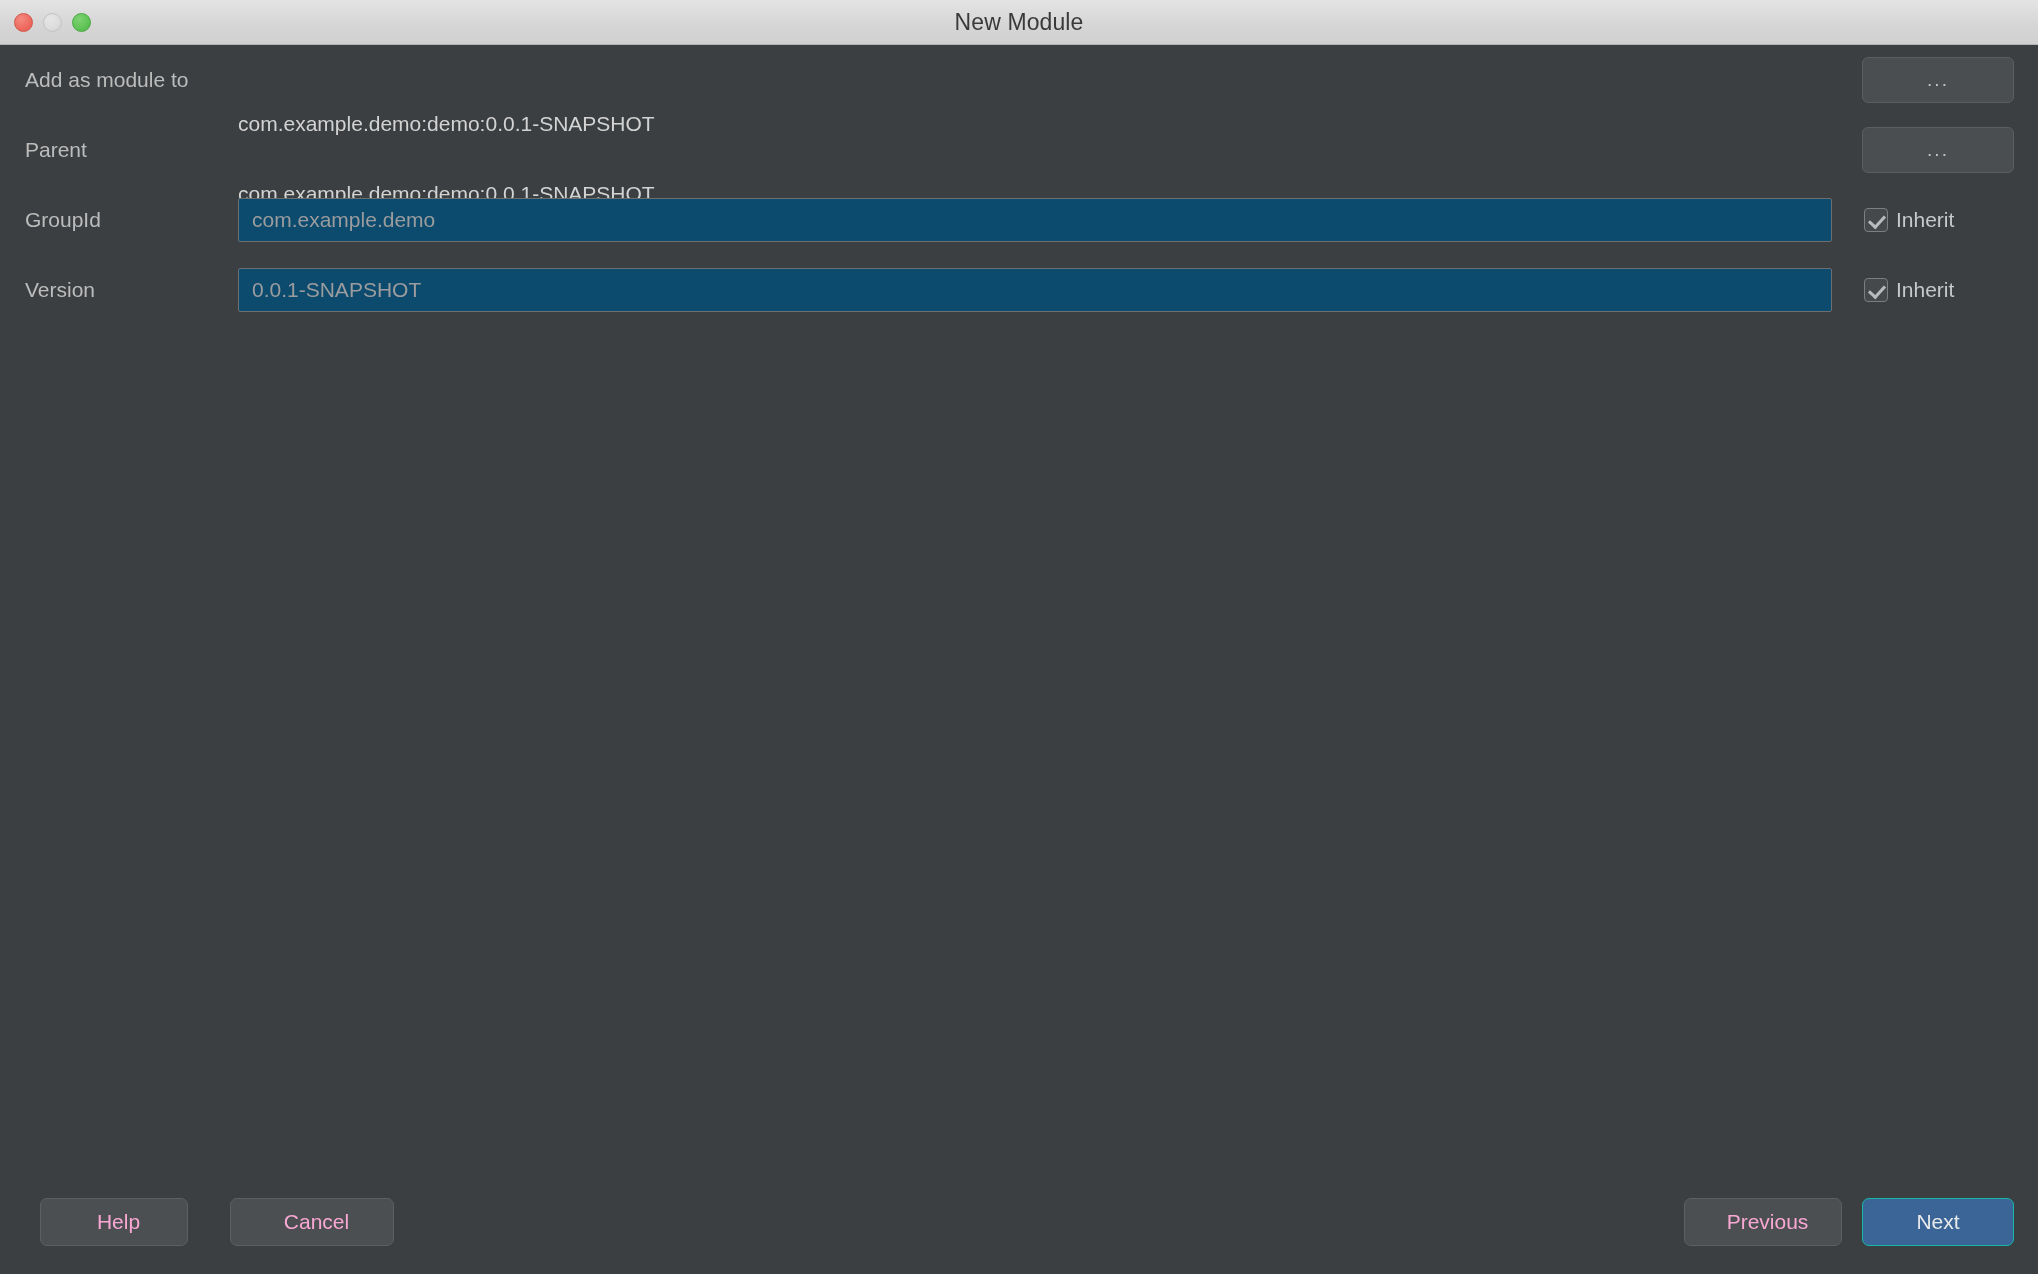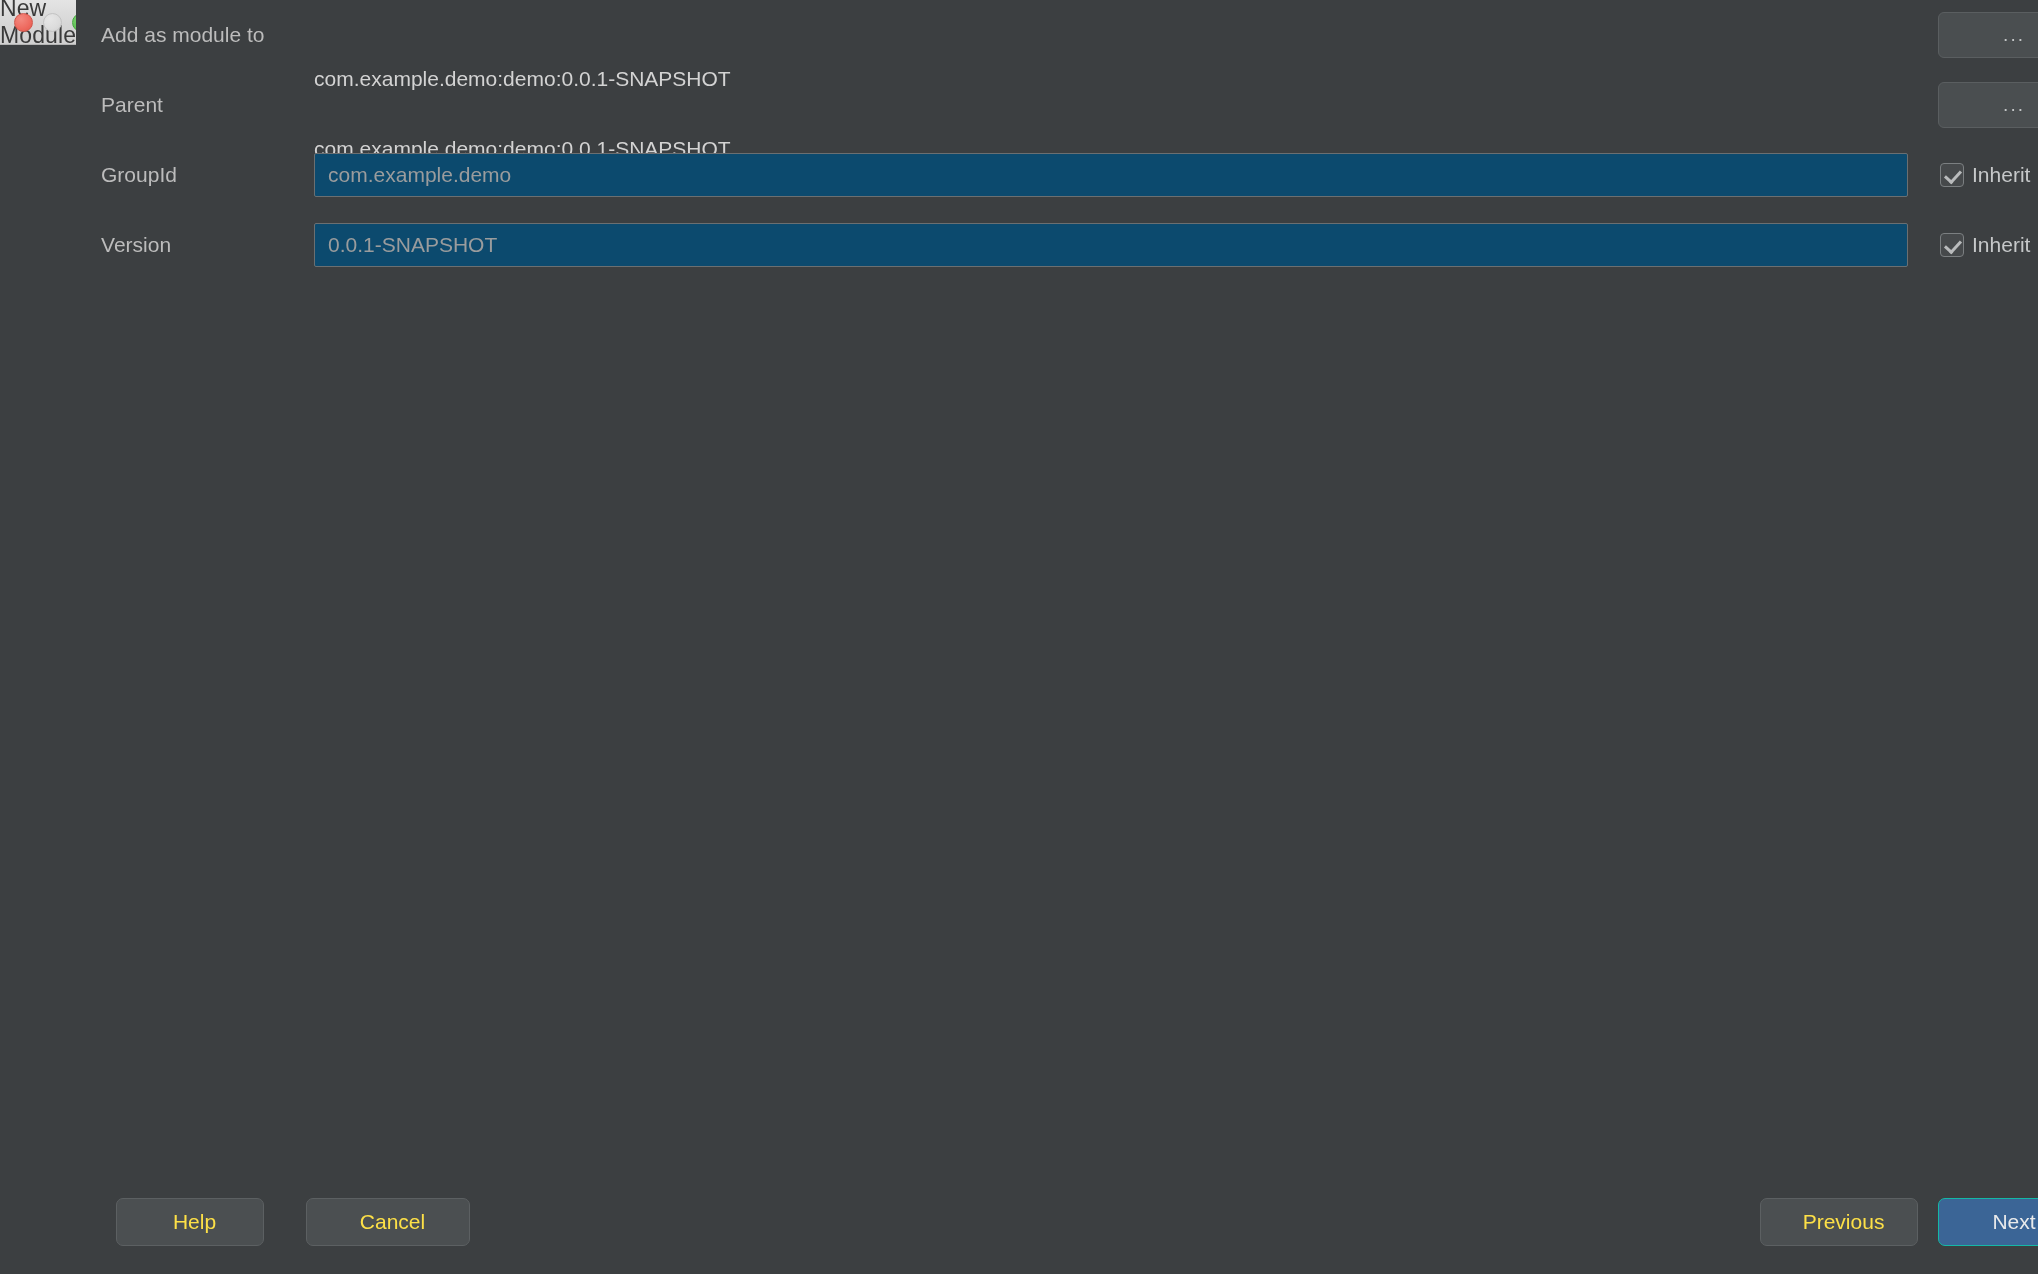--- a/index.html
+++ b/index.html
@@ -15,20 +15,21 @@
     -webkit-font-smoothing: antialiased;
   }
 
   
   .window {
     position: relative;
     width: 2038px;
     height: 1274px;
     background: #3c3f41;
     display: flex;
+    flex-direction: column;
   }
 
   
   .titlebar {
     position: relative;
     height: 44px;
     flex: 0 0 44px;
     background: linear-gradient(to bottom, #e4e4e4 0%, #d6d6d6 55%, #d0d0d0 100%);
     border-bottom: 1px solid #b4b4b4;
     display: flex;
@@ -233,21 +234,21 @@
     font-size: 21px;
     display: flex;
     align-items: center;
     justify-content: center;
     cursor: default;
     user-select: none;
   }
   .btn-default {
     background: #4b4f51;
     border: 1px solid #5c6062;
-    color: #fde047;
+    color: #f9a8d4;
     padding-left: 9px;
   }
   .btn-primary {
     background: #3b6596;
     border: 1px solid #14b8a6;
     color: #e9eaeb;
   }
   .btn-help    { left: 40px;   width: 148px; }
   .btn-cancel  { left: 198px;  width: 164px; margin-left: 32px; }
   .btn-prev    { left: 1684px; width: 158px; }

